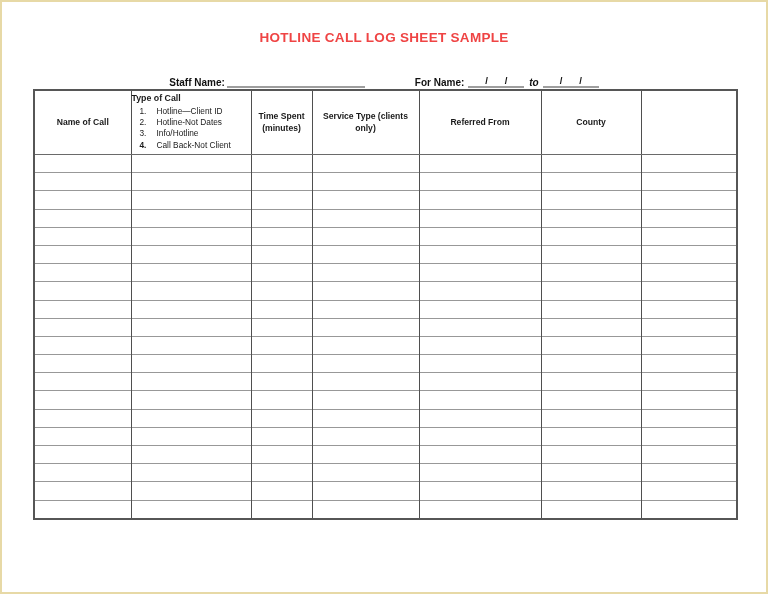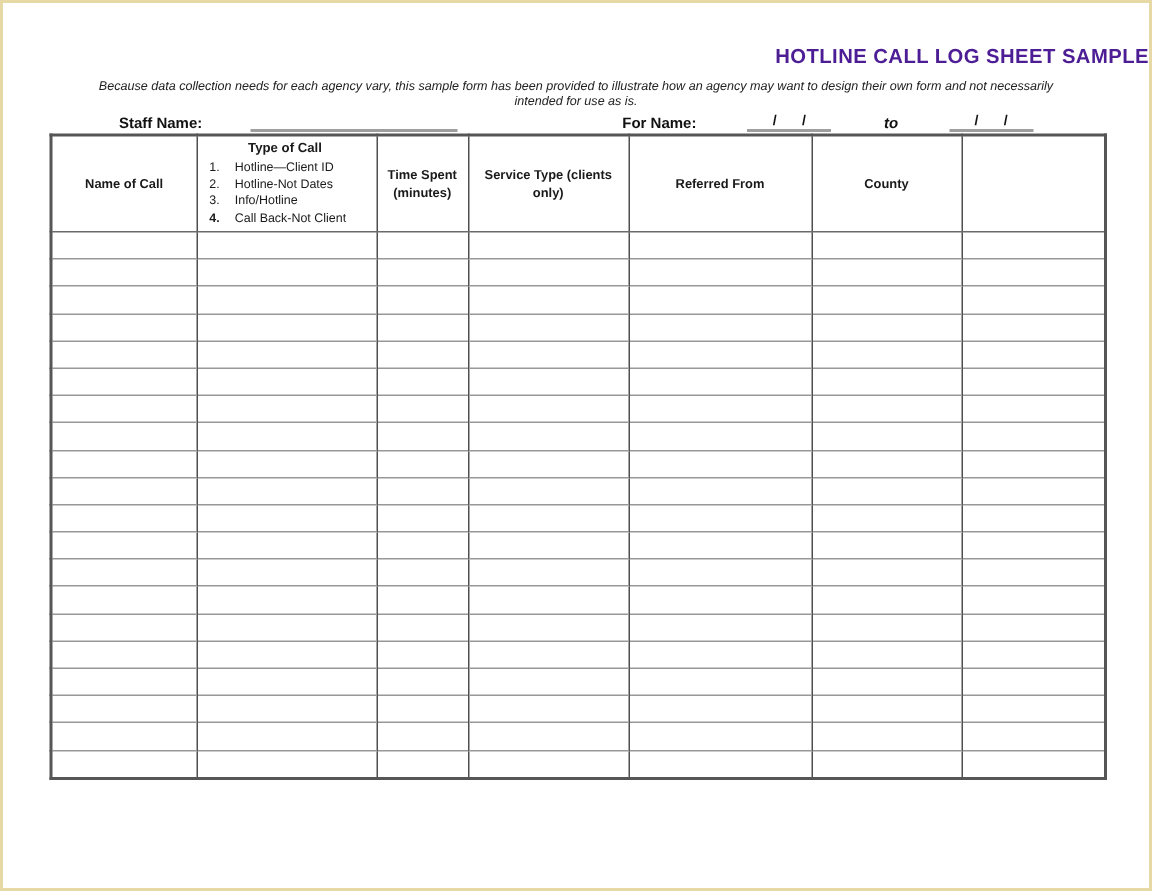--- a/index.html
+++ b/index.html
@@ -15,33 +15,33 @@
     width:768px;height:594px;
     box-sizing:border-box;
     background:#ffffff;
     border:2px solid var(--frame);
     font-family:"Liberation Sans","DejaVu Sans",sans-serif;
     color:var(--ink);
     overflow:hidden;
   }
   .title{
     position:absolute;top:28px;left:0;right:0;
-    margin:0;text-align:right;
+    margin:0;text-align:center;
     font-size:13.5px;font-weight:bold;letter-spacing:.3px;
-    color:#4c1d95;
+    color:#ef4444;
   }
   .subtitle{
     position:absolute;top:50px;left:24px;right:24px;
     text-align:center;
     font-style:italic;font-size:8.4px;line-height:10px;color:#222;
   }
   .staff-row{
     position:absolute;top:69px;left:0;right:0;height:17px;
     display:flex;justify-content:center;align-items:flex-end;
-    font-size:10px;font-weight:bold;color:#111;gap:30px;
+    font-size:10px;font-weight:bold;color:#111;
   }
   .blank{display:inline-block;border-bottom:2px solid var(--underline);}
   .staff-blank{width:138px;height:12px;margin-left:2px;}
   .staff-gap{width:50px;}
   .date-blank{
     width:56px;height:12px;margin-left:4px;
     display:inline-flex;justify-content:space-evenly;align-items:flex-end;
     font-weight:bold;font-size:9.5px;
   }
   .to-label{margin-left:5px;font-style:italic;}
@@ -53,42 +53,38 @@
   }
   .log-table th{
     border:1px solid var(--line-dark);
     border-bottom:1px solid #6a6a6a;
     height:61px;
     font-size:8.6px;font-weight:bold;line-height:1.35;
     text-align:center;vertical-align:middle;
     padding:1px 4px;color:#1a1a1a;
   }
   .log-table th.type-col{vertical-align:top;padding:2px 2px 0 0;text-align:left;}
-  .type-heading{text-align:center;font-size:8.8px;font-weight:bold;margin-bottom:1px;}
+  .type-heading{font-size:8.8px;font-weight:bold;margin-bottom:1px;}
   .type-item{display:flex;font-weight:normal;font-size:8.3px;line-height:11.3px;}
   .type-item .num{width:17px;padding-left:8px;flex:none;}
   .type-item .num.bold{font-weight:bold;}
   .log-table td{
     border-left:1px solid var(--line-dark);
     border-right:1px solid var(--line-dark);
     border-top:1px solid var(--line-light);
     height:17.2px;padding:0;
   }
 </style>
 </head>
 <body>
 
 <div class="page">
 
   <h1 class="title">HOTLINE CALL LOG SHEET SAMPLE</h1>
 
-  <div class="subtitle">
-    <div>Because data collection needs for each agency vary, this sample form has been provided to illustrate how an agency may want to design their own form and not necessarily</div>
-    <div>intended for use as is.</div>
-  </div>
 
   <div class="staff-row">
     <span>Staff Name:</span>
     <span class="blank staff-blank"></span>
     <span class="staff-gap"></span>
     <span>For Name:</span>
     <span class="blank date-blank">
       <span>/</span>
       <span>/</span>
     </span>

